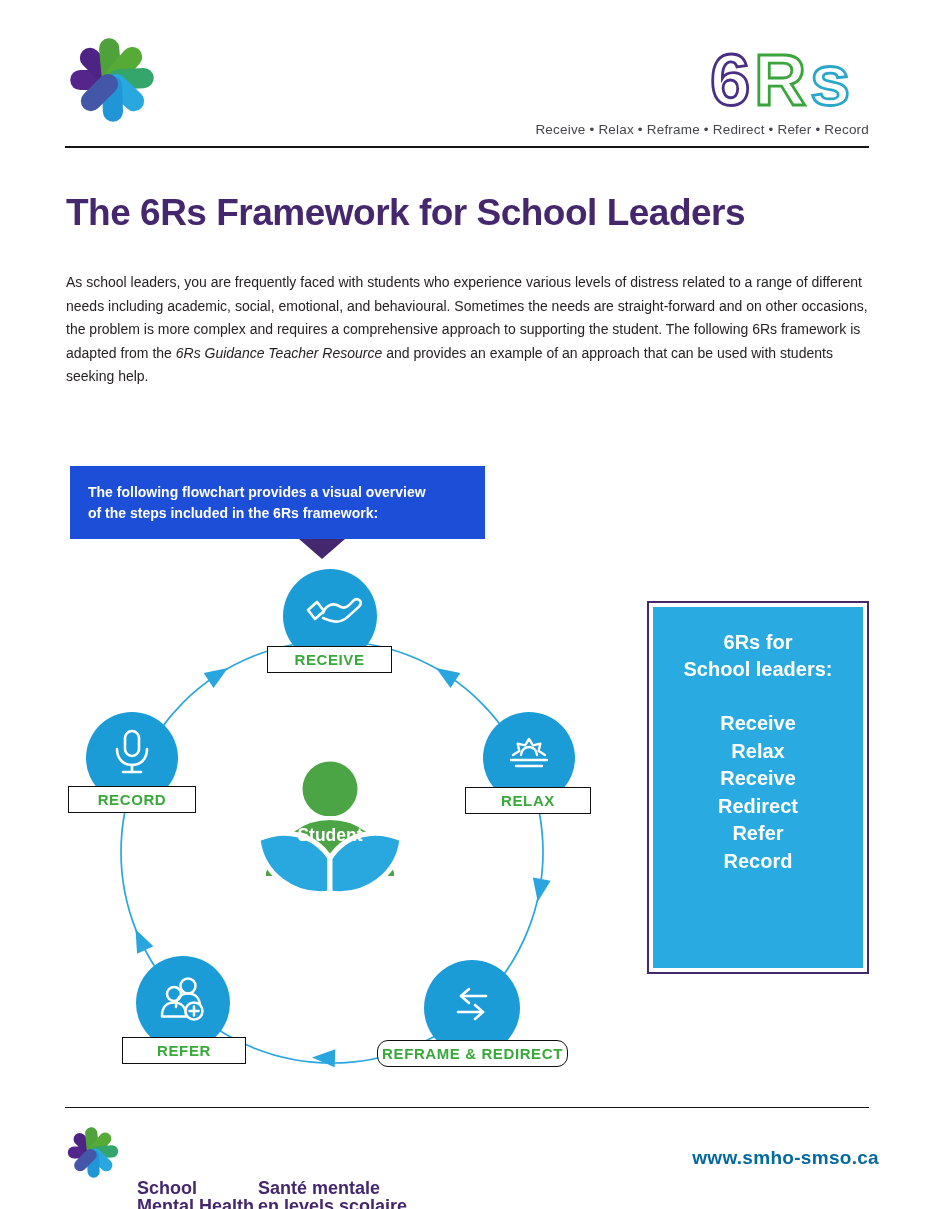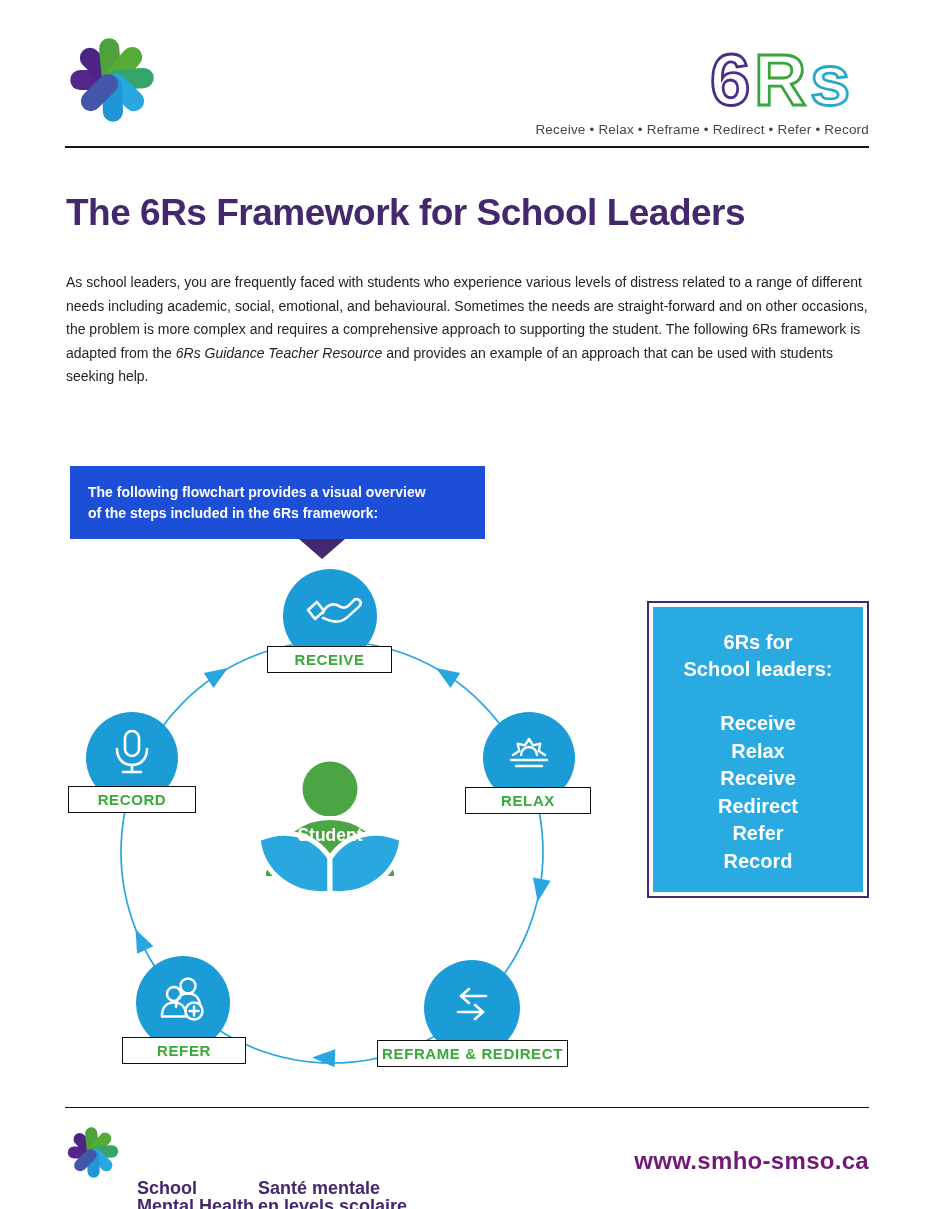--- a/index.html
+++ b/index.html
@@ -34,38 +34,38 @@
   #flow-svg { position:absolute; left:0; top:0; width:934px; height:1209px; z-index:1; }
 
   
   .node-label { position:absolute; z-index:2; background:#fff; border:1.6px solid #101010; color:#3aa93c;
                 font-weight:bold; font-size:15px; letter-spacing:.6px; text-align:center;
                 display:flex; align-items:center; justify-content:center; }
   #label-receive { left:267px; top:646px; width:125px; height:27px; }
   #label-record  { left:68px;  top:786px; width:128px; height:27px; }
   #label-relax   { left:465px; top:787px; width:126px; height:27px; }
   #label-refer   { left:122px; top:1037px; width:124px; height:27px; }
-  #label-reframe { left:377px; top:1040px; width:191px; height:27px; }
-
-  
-  #side-box { position:absolute; left:647px; top:601px; width:222px; height:297px;
+  #label-reframe { left:377px; top:1040px; width:191px; height:27px;border-radius:11px; }
+
+  
+  #side-box { position:absolute; left:647px; top:601px; width:222px; height:373px;
               border:2.5px solid #45276e; background:#fff; padding:4px; z-index:2; }
   #side-box-inner { width:100%; height:100%; background:#29abe2; color:#fff; text-align:center;
                     font-weight:800; }
   #side-box-inner .heading { font-size:20px; line-height:27px; }
   #side-box-inner .heading-wrap { padding-top:22px; }
   #side-box-inner .items { margin-top:27px; }
   #side-box-inner .item { font-size:20px; line-height:27.5px; }
 
   
   #footer-logo { position:absolute; left:64px; top:1122px; width:58px; height:61px; }
   .org { position:absolute; top:1180px; font-size:18px; font-weight:bold; color:#45276e; line-height:17.5px; }
   #org-en { left:137px; }
   #org-fr { left:258px; }
-  #website { position:absolute; right:65px; top:1147px; font-size:24px; font-weight:bold; color:#701a75; letter-spacing:.3px; }
+  #website { position:absolute; right:55px; top:1147px; font-size:19px; font-weight:bold; color:#0369a1; letter-spacing:.3px; }
 </style>
 </head>
 <body>
 
 <div id="page">
 
   <svg class="abs" style="left:64px;top:30px;" width="96" height="100" viewBox="0 0 100 104">
     <g stroke-linecap="round" stroke-width="21" fill="none">
       <line x1="44" y1="52" x2="17" y2="52" stroke="#54268c"></line>
       <line x1="46" y1="48" x2="27" y2="29" stroke="#4d2383"></line>

